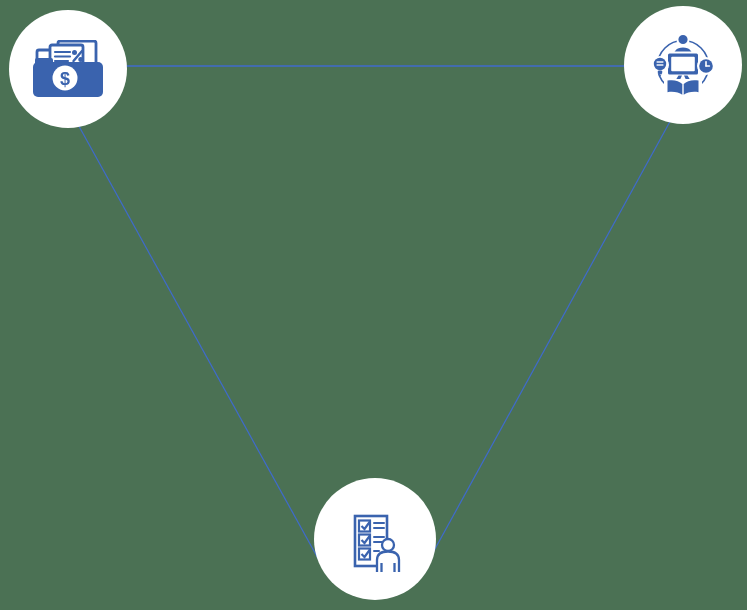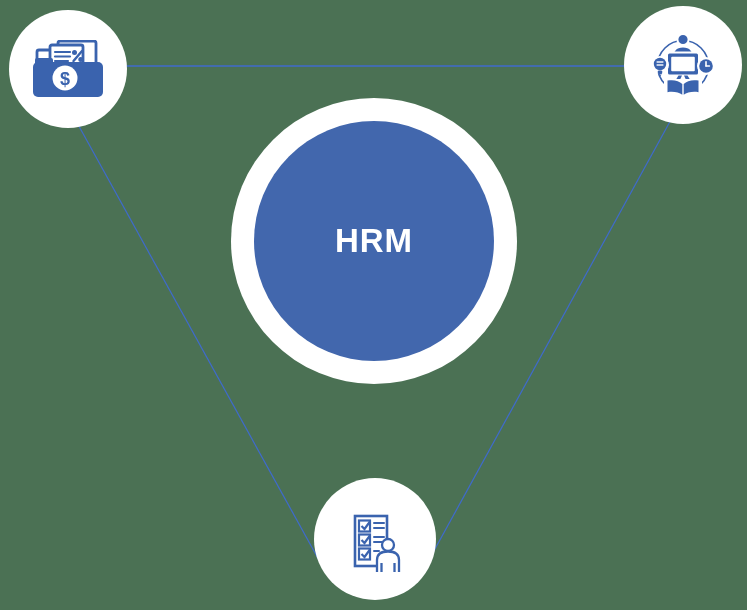--- a/index.html
+++ b/index.html
@@ -108,25 +108,20 @@
       <circle cx="53" cy="34" r="6.8" fill="#3a63ae"></circle>
       <line x1="53" y1="34" x2="53" y2="29.8" stroke="#ffffff" stroke-width="1.6" stroke-linecap="round"></line>
       <line x1="53" y1="34" x2="56.4" y2="34" stroke="#ffffff" stroke-width="1.6" stroke-linecap="round"></line>
 
       <rect x="11" y="47" width="38" height="16" fill="#ffffff"></rect>
       <path d="M29.3,52 C26,48.5 20,47.4 14.5,48.6 L14.5,60.2 C20,59.2 26,60.2 29.3,62.8 Z" fill="#3a63ae"></path>
       <path d="M30.7,52 C34,48.5 40,47.4 45.5,48.6 L45.5,60.2 C40,59.2 34,60.2 30.7,62.8 Z" fill="#3a63ae"></path>
     </svg>
   </div>
 
-  <div class="node node-center">
-    <div class="center-inner">
-      <span class="center-label">HRM</span>
-    </div>
-  </div>
 
   <div class="node node-bot">
     <svg class="icon-svg" width="60" height="70" viewBox="0 0 60 70">
       <g fill="#ffffff" stroke="#3a63ae">
         <rect x="10" y="12" width="32" height="50" stroke-width="2.6"></rect>
       </g>
       <g fill="none" stroke="#3a63ae" stroke-width="2.2">
         <rect x="14" y="16.5" width="11" height="11"></rect>
         <path d="M16.5,22 L19.5,25 L25,17.5"></path>
         <rect x="14" y="30.5" width="11" height="11"></rect>

